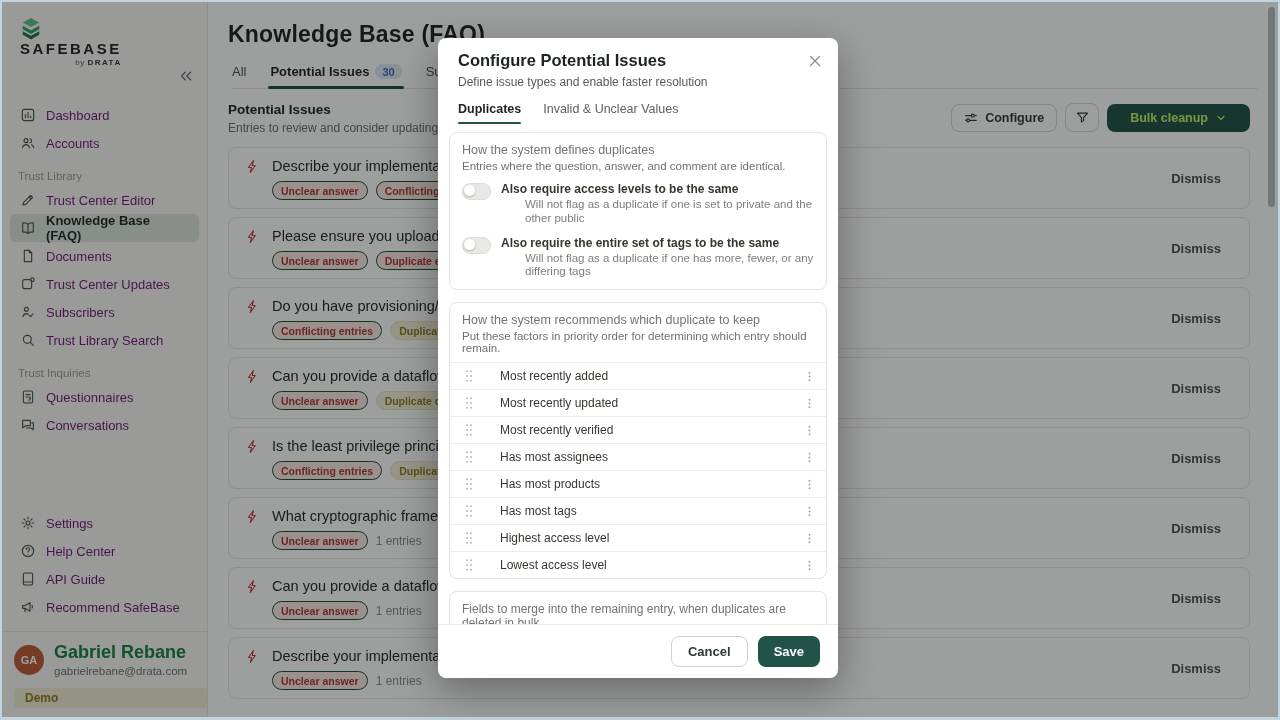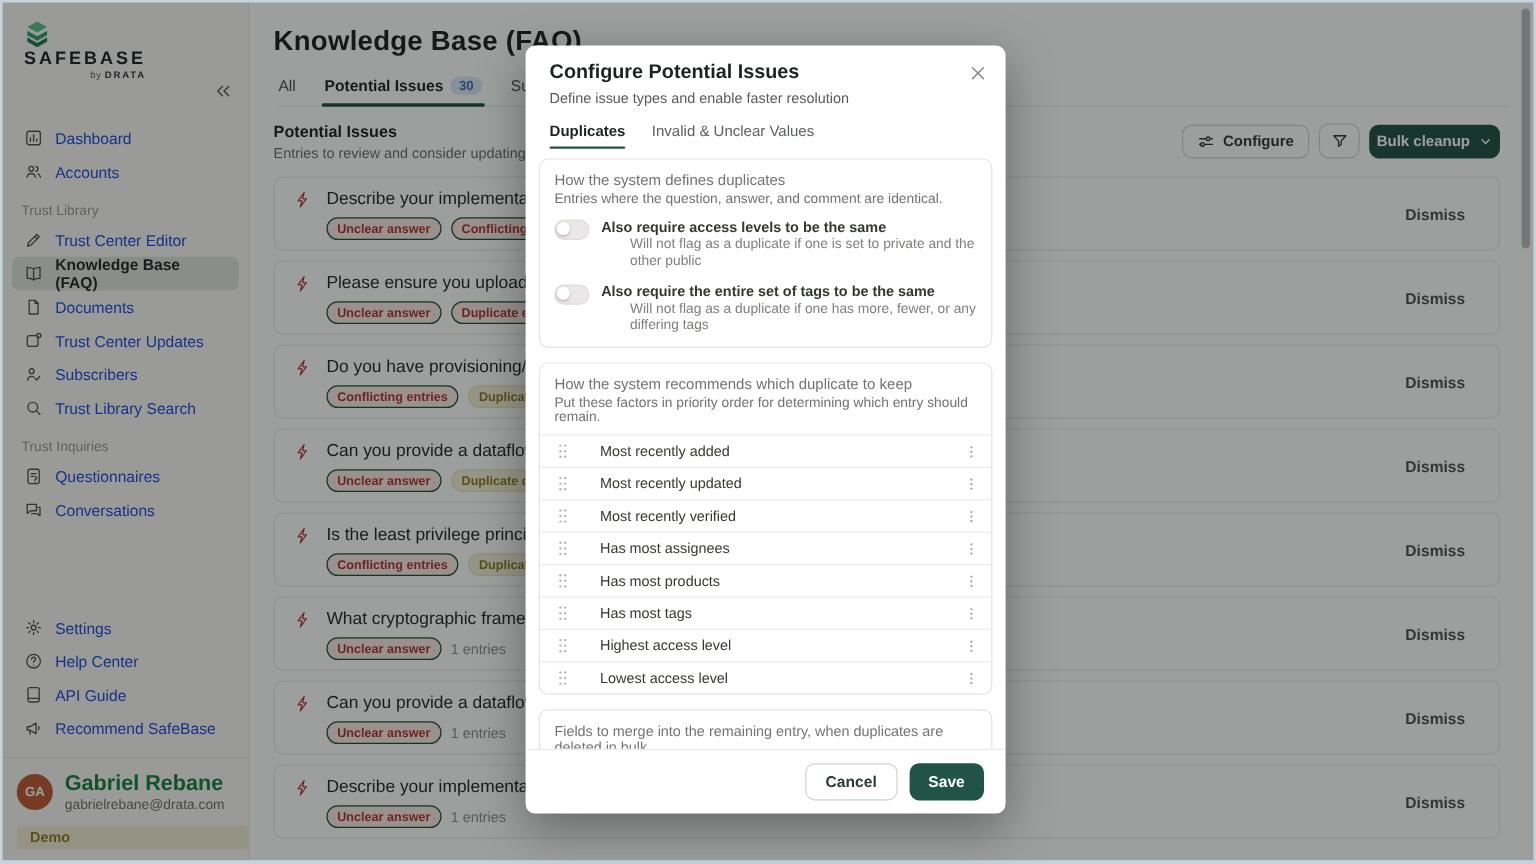--- a/index.html
+++ b/index.html
@@ -9,21 +9,21 @@
   .sidebar{width:205px;min-width:205px;background:#faf9f7;border-right:1px solid #e8e6e2;display:flex;flex-direction:column;position:relative;}
   .logo-row{padding:15px 12px 10px 18px;display:flex;align-items:flex-start;flex-direction:column;}
   .logo-cube{width:22px;height:24px;margin-right:6px;flex:none;}
   .brand-col{line-height:1;}
   .brand{font-size:15px;font-weight:700;letter-spacing:2.5px;color:#20262a;}
   .brand-sub{font-size:8px;color:#565c60;text-align:right;margin-top:3px;letter-spacing:.5px;}
   .brand-sub b{color:#32383c;letter-spacing:1.5px;}
   .collapse-btn{margin-left:auto;color:#6e7477;width:18px;height:18px;cursor:pointer;}
   .snav{margin-top:6px;}
   .s-label{font-size:11.5px;color:#9b9a93;margin:13px 0 4px 16px;}
-  .s-item{height:28px;margin:0 8px;padding:0 10px;border-radius:6px;display:flex;align-items:center;gap:10px;color:#1d4ed8;font-size:13px;font-weight:500;cursor:pointer;}
+  .s-item{height:28px;margin:0 8px;padding:0 10px;border-radius:6px;display:flex;align-items:center;gap:10px;color:#701a75;font-size:13px;font-weight:500;cursor:pointer;}
   .s-item .ic{width:16px;height:16px;color:#4c5451;flex:none;display:flex;}
   .s-item.active{background:#dee4df;color:#1d2b26;font-weight:600;}
   .spacer{flex:1;}
   .side-divider{border-top:1px solid #e8e6e2;margin-top:10px;}
   .user-row{display:flex;align-items:center;gap:10px;padding:9px 12px 4px 12px;}
   .avatar{width:30px;height:30px;border-radius:50%;background:#bf5b36;color:#fff;font-size:11px;font-weight:600;display:flex;align-items:center;justify-content:center;flex:none;}
   .user-name{font-size:18px;font-weight:700;color:#15803d;line-height:1.25;}
   .user-email{font-size:11.5px;color:#6d726c;line-height:1.25;}
   .demo-badge{display:inline-block;margin:6px 0 9px 12px;background:#f2edd4;color:#8c7c26;font-size:12px;font-weight:600;border-radius:4px;padding:3px 11px;}
   
@@ -33,21 +33,21 @@
   .ptab{display:flex;align-items:center;gap:6px;font-size:13px;color:#4b514c;padding-bottom:9px;cursor:pointer;position:relative;}
   .ptab.active{color:#1d2420;font-weight:700;}
   .ptab.active::after{content:"";position:absolute;left:-2px;right:-2px;bottom:-1px;height:3px;background:#1f4f45;border-radius:2px;}
   .count-badge{background:#dde9f7;color:#3f6db4;font-size:11px;font-weight:600;border-radius:9px;padding:1.5px 7px;}
   .section-head{margin:13px 0 0 20px;}
   .section-title{font-size:13.5px;font-weight:700;color:#20261f;}
   .section-sub{font-size:12px;color:#6b7069;margin-top:4px;}
   .toolbar{position:absolute;right:28px;top:101px;display:flex;gap:8px;align-items:center;}
   .btn-outline{display:flex;align-items:center;gap:7px;border:1px solid #d7d6d1;background:#fff;border-radius:8px;padding:6px 12px;font-size:12.5px;font-weight:600;color:#33392f;cursor:pointer;}
   .btn-icon{border:1px solid #d7d6d1;background:#fff;border-radius:8px;width:34px;height:29px;display:flex;align-items:center;justify-content:center;color:#33392f;cursor:pointer;}
-  .btn-dark{display:flex;align-items:center;gap:7px;background:#215349;border:none;color:#ffffff;border-radius:8px;padding:7px 6px;font-size:12.5px;font-weight:600;cursor:pointer;}
+  .btn-dark{display:flex;align-items:center;gap:7px;background:#215349;border:none;color:#bef264;border-radius:8px;padding:7px 23px;font-size:12.5px;font-weight:600;cursor:pointer;}
   .rows{margin:12px 28px 0 20px;}
   .row-card{border:1px solid #e9e7e2;background:#fff;border-radius:8px;height:62px;margin-bottom:8px;position:relative;padding:10px 110px 0 16px;box-sizing:border-box;overflow:hidden;}
   .row-title-line{display:flex;align-items:center;gap:12px;white-space:nowrap;}
   .row-title-line .ic{width:15px;height:15px;color:#bc3a38;flex:none;display:flex;}
   .row-title{font-size:14.5px;color:#262b26;font-weight:500;}
   .badge-line{display:flex;align-items:center;gap:8px;margin:7px 0 0 27px;white-space:nowrap;}
   .pill{font-size:10.5px;font-weight:600;border-radius:10px;padding:2.5px 8px;}
   .pill.red{background:#fbe9e6;color:#ad372e;border:1px solid #14532d;}
   .pill.yellow{background:#f5f1d6;color:#8c7c26;border:1px solid #eae3bd;}
   .row-meta{font-size:12px;color:#8a8f88;}

